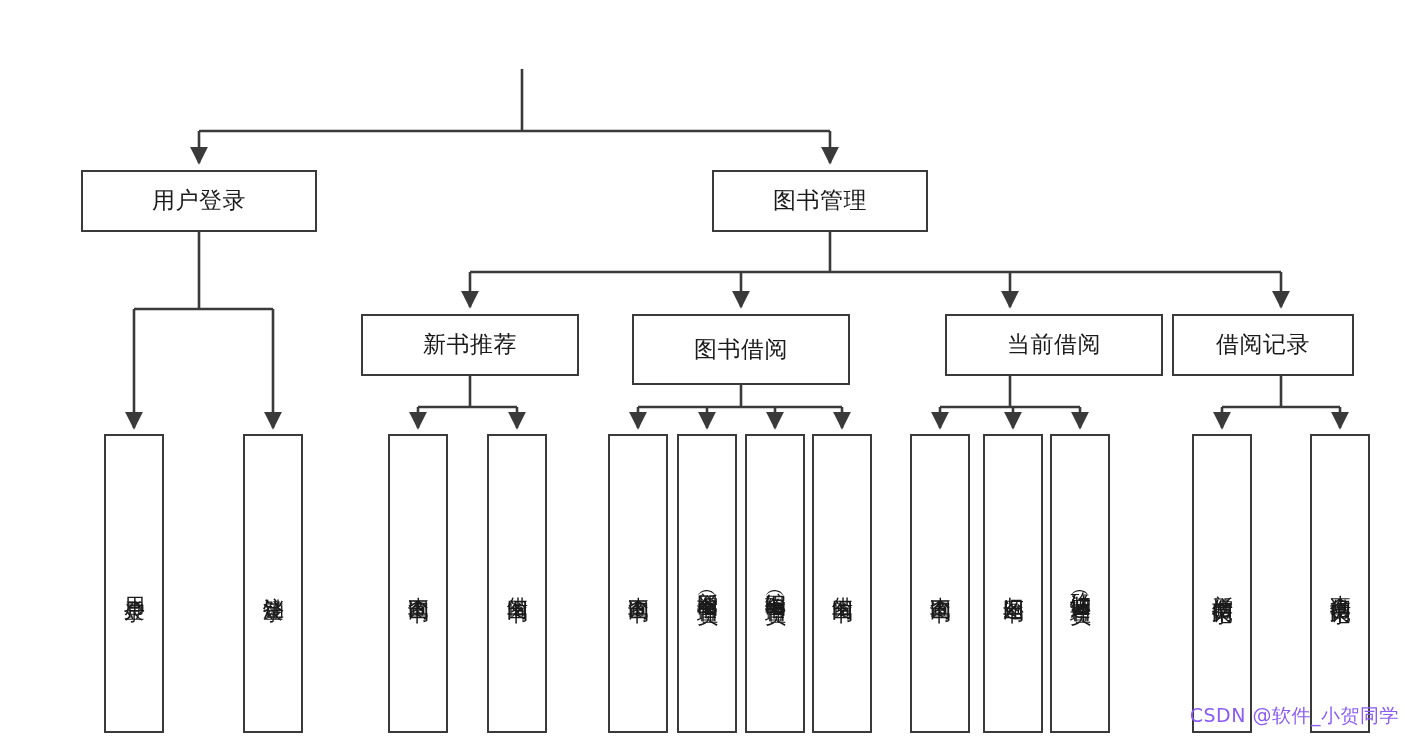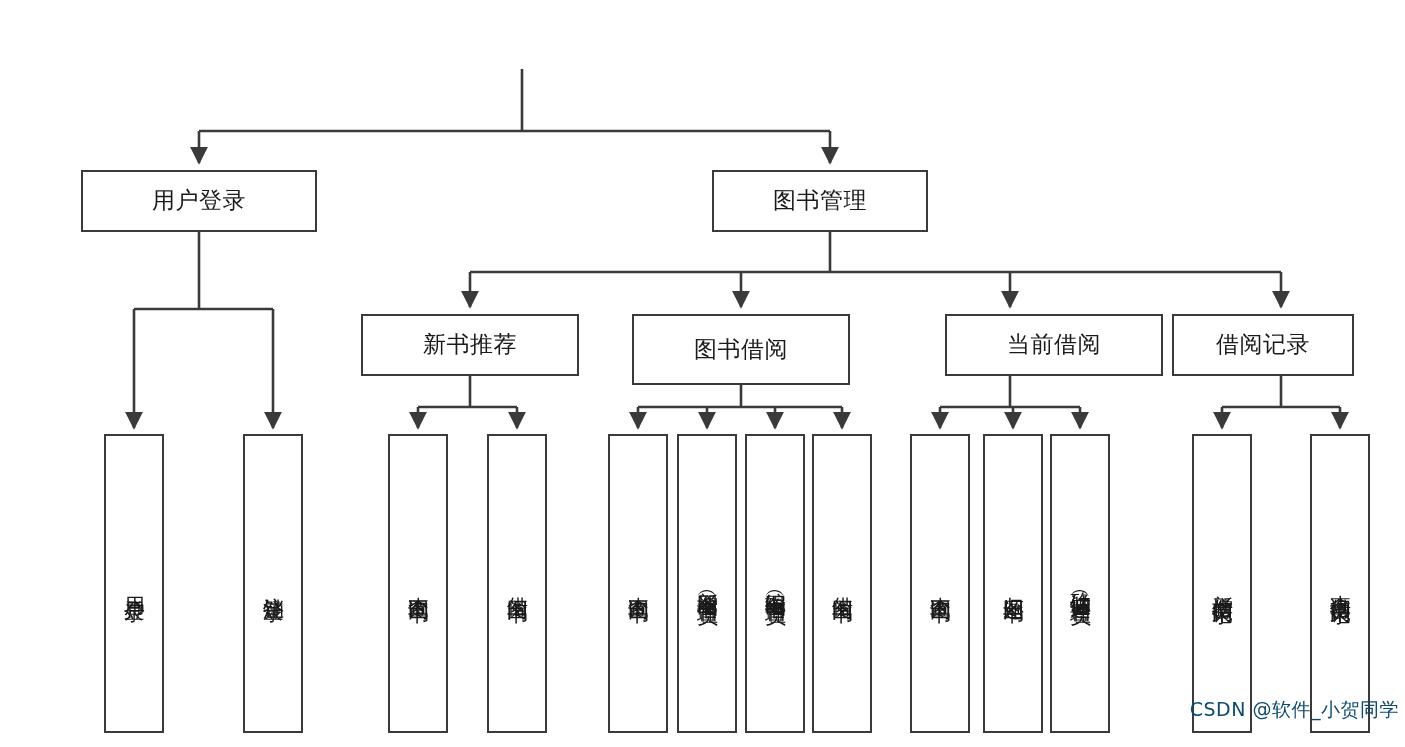--- a/index.html
+++ b/index.html
@@ -49,23 +49,23 @@
     letter-spacing: 2px;
     padding: 4px 0;
     white-space: nowrap;
   }
   .node.root {
     font-size: 24px;
   }
   #watermark {
     position: absolute;
     right: 6px;
-    bottom: 24px;
+    bottom: 18px;
     font-size: 19px;
-    color: #0c4a6e;
+    color: #8b5cf6;
     letter-spacing: 0.5px;
     white-space: nowrap;
   }
 </style>
 </head>
 <body>
 
 <div id="diagram-root" style="background: rgb(255, 255, 255);">
 
   <svg id="edge-layer" viewBox="0 0 1405 747" xmlns="http://www.w3.org/2000/svg">

